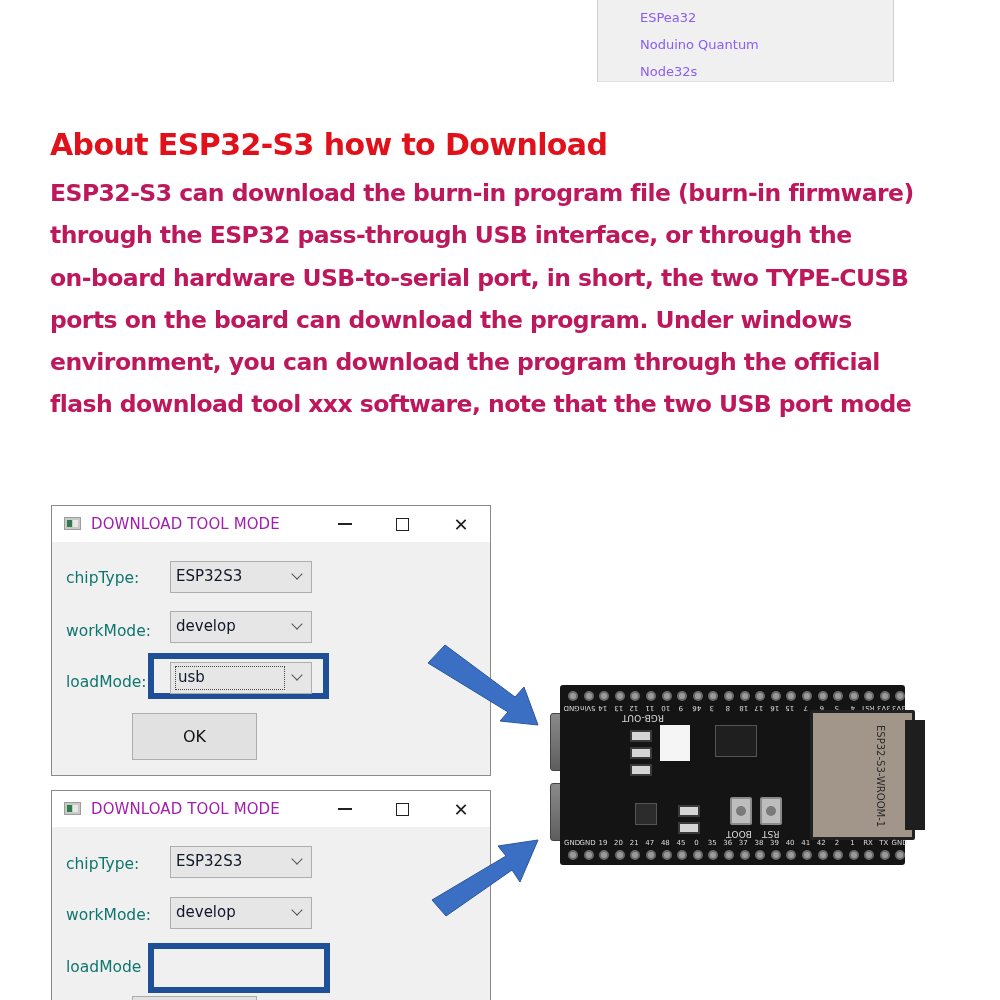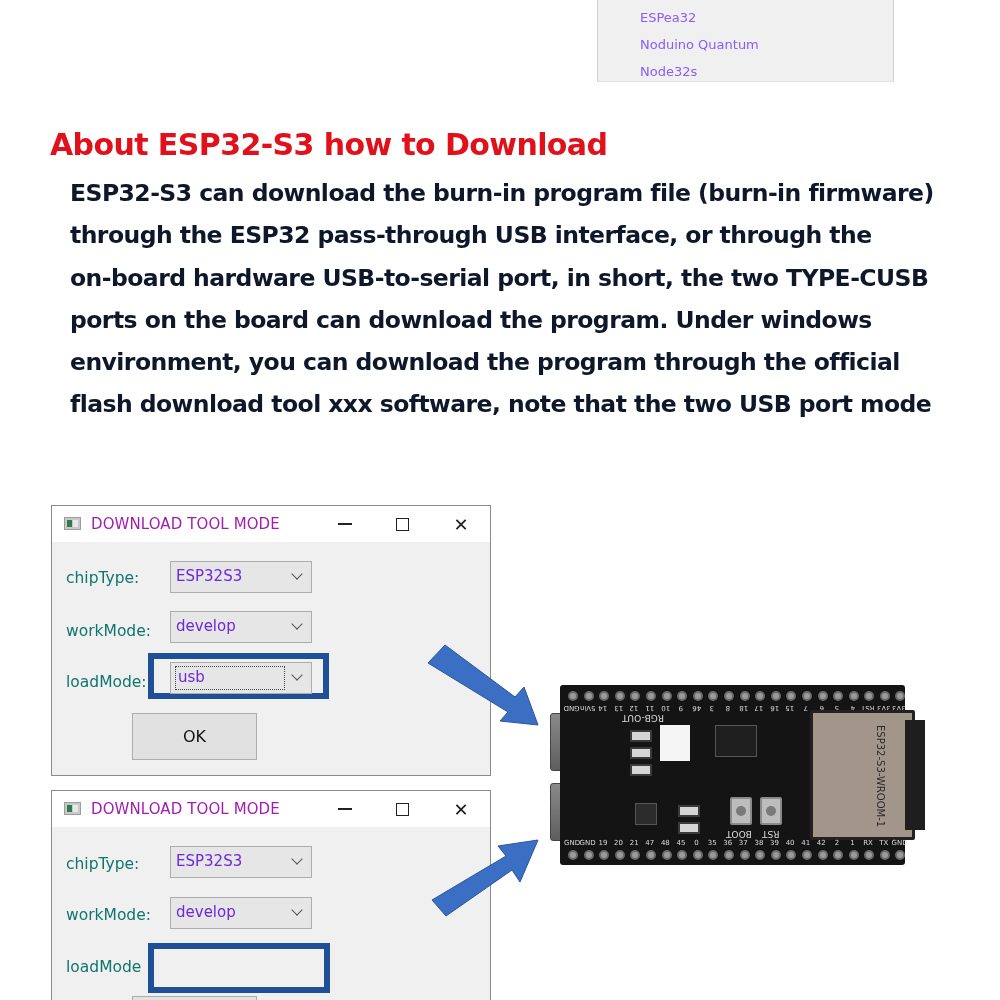--- a/index.html
+++ b/index.html
@@ -19,21 +19,21 @@
 
   
   .heading {
     position: absolute; left: 50px; top: 127px;
     font-family: "DejaVu Sans", sans-serif; font-weight: bold; font-size: 30px;
     color: #e0111b; letter-spacing: -0.6px; white-space: nowrap;
   }
   .para {
     position: absolute; left: 50px; top: 172px; width: 910px;
     font-family: "DejaVu Sans", sans-serif; font-weight: bold; font-size: 23.5px;
-    line-height: 42.3px; color: #0f172a; letter-spacing: -0.55px; margin-left: 20px;
+    line-height: 42.3px; color: #be185d; letter-spacing: -0.55px;
   }
   .para .line { display: block; white-space: nowrap; }
 
   
   .win {
     position: absolute; left: 51px; width: 440px;
     background: #f0f0f0; border: 1px solid #8a8a8a;
     font-family: "DejaVu Sans", sans-serif; color: #1a1a1a;
   }
   .win1 { top: 505px; height: 271px; }
@@ -62,21 +62,21 @@
   .tb-close { left: 386px; }
   .tb-min span { display: block; width: 14px; height: 1.5px; background: #222; }
   .tb-max span { display: block; width: 13px; height: 13px; border: 1.5px solid #222; }
 
   .label {
     position: absolute; left: 14px; font-size: 15.5px; color: #0f766e; white-space: nowrap;
   }
   .select {
     position: absolute; left: 118px; width: 142px; height: 32px;
     background: #e6e6e6; border: 1px solid #adadad;
-    font-size: 15px; color: #6d28d9;
+    font-size: 15px; color: #0f172a;
   }
   .select .val { position: absolute; left: 5px; top: 5px; }
   .select .chev {
     position: absolute; right: 10px; top: 8px; width: 8px; height: 8px;
     border-right: 1.3px solid #555; border-bottom: 1.3px solid #555;
     transform: rotate(45deg);
   }
   .select.focused .val {
     left: 4px; top: 3px; padding: 1px 2px; border: 1px dotted #444;
     width: 110px; height: 24px;

